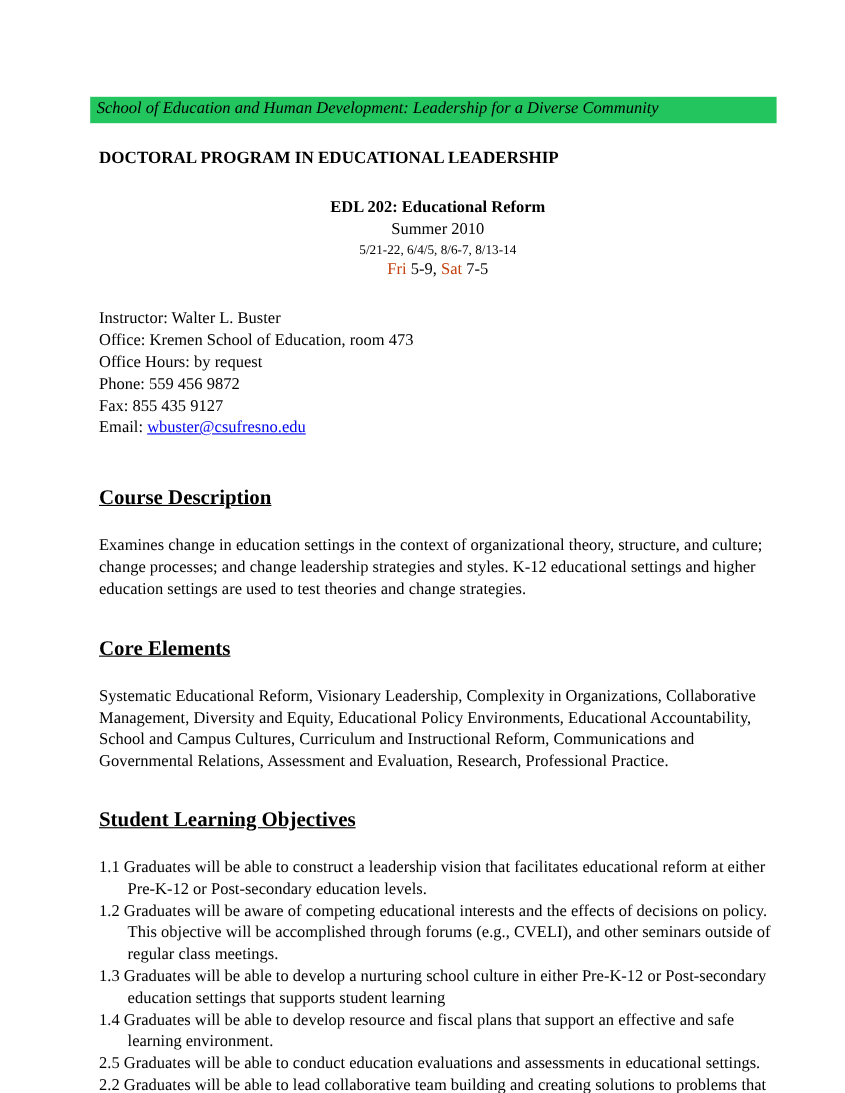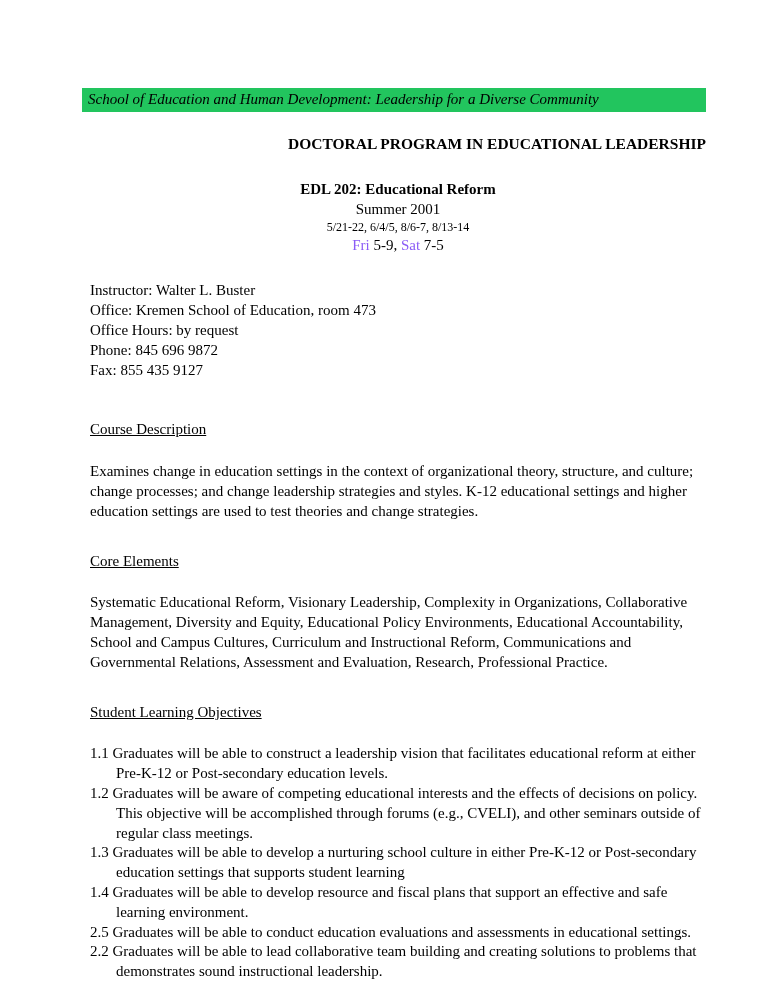--- a/index.html
+++ b/index.html
@@ -19,43 +19,43 @@
     background: #ffffff;
   }
   .banner {
     background: #22c55e;
     font-style: italic;
     padding: 2px 6px;
     margin-left: -8px;
     margin-bottom: 22px;
   }
   .doc-title {
-    text-align: right;
+    text-align: left;
     font-weight: bold;
     font-size: 15.5px;
     margin: 0 0 26px 0;
   }
   .center-block {
     text-align: center;
     margin-bottom: 26px;
   }
   .center-block .line { margin: 0; }
   .bold { font-weight: bold; font-family: Liberation Serif, serif; }
   .small { font-size: 12px; }
-  .blue { color: #8b5cf6; }
+  .blue { color: #c2410c; }
   .contact { margin-bottom: 40px; }
   .contact .line { margin: 0; }
   a.email-link {
     color: #0000ee;
     text-decoration: underline;
     cursor: pointer;
   }
   h2.section-heading {
-    font-size: 15px;
-    font-weight: normal;
+    font-size: 19px;
+    font-weight: bold;
     text-decoration: underline;
     margin: 30px 0 22px 0;
   }
   p.body-text {
     margin: 0 0 0 0;
   }
   .slo-list { margin-top: 0; }
   .slo-item {
     padding-left: 26px;
     text-indent: -26px;
@@ -68,31 +68,32 @@
 <div class="page">
 
   <div class="banner">
     <span>School of Education and Human Development:  Leadership for a Diverse Community</span>
   </div>
 
   <h1 class="doc-title">DOCTORAL PROGRAM IN EDUCATIONAL LEADERSHIP</h1>
 
   <div class="center-block">
     <div class="line bold">EDL 202:  Educational Reform</div>
-    <div class="line">Summer 2001</div>
+    <div class="line">Summer 2010</div>
     <div class="line small">5/21-22, 6/4/5, 8/6-7, 8/13-14</div>
     <div class="line"><span class="blue">Fri</span><span> 5-9, </span><span class="blue">Sat</span><span> 7-5</span></div>
   </div>
 
   <div class="contact">
     <div class="line">Instructor: Walter L. Buster</div>
     <div class="line">Office: Kremen School of Education, room 473</div>
     <div class="line">Office Hours: by request</div>
-    <div class="line">Phone: 845 696 9872</div>
+    <div class="line">Phone: 559 456 9872</div>
     <div class="line">Fax: 855 435 9127</div>
+    <div class="line"><span>Email:  </span><a class="email-link">wbuster@csufresno.edu</a></div>
   </div>
 
   <h2 class="section-heading">Course Description</h2>
   <p class="body-text">Examines change in education settings in the context of organizational theory, structure, and culture; change processes; and change leadership strategies and styles.  K-12 educational settings and higher education settings are used to test theories and change strategies.</p>
 
   <h2 class="section-heading">Core Elements</h2>
   <p class="body-text">Systematic Educational Reform, Visionary Leadership, Complexity in Organizations, Collaborative Management, Diversity and Equity, Educational Policy Environments, Educational Accountability, School and Campus  Cultures, Curriculum and Instructional Reform, Communications and Governmental Relations, Assessment and Evaluation, Research, Professional Practice.</p>
 
   <h2 class="section-heading">Student Learning Objectives</h2>
   <div class="slo-list">

